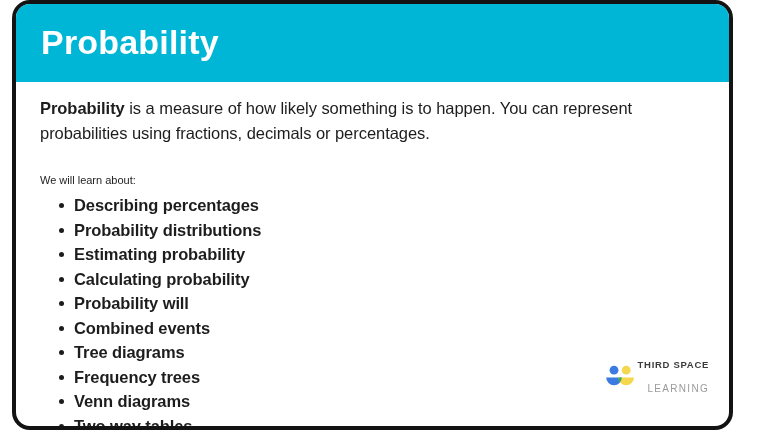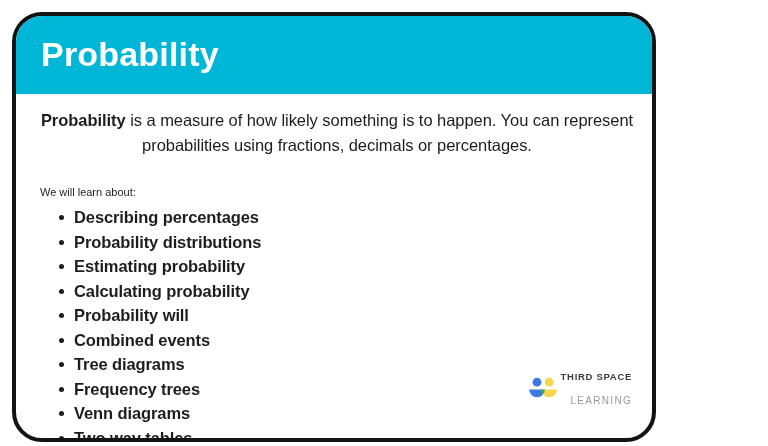--- a/index.html
+++ b/index.html
@@ -8,26 +8,26 @@
     width: 768px;
     height: 446px;
     overflow: hidden;
     background: #ffffff;
     font-family: "Liberation Sans", sans-serif;
   }
 
   #card {
     position: absolute;
     left: 12px;
-    top: 12px;
-    width: 644px;
+    top: 0;
+    width: 721px;
     height: 430px;
     box-sizing: border-box;
     border: 4px solid #131313;
-    border-radius: 30px;
+    border-radius: 18px;
     background: #ffffff;
     overflow: hidden;
   }
 
   #header-band {
     height: 78px;
     background: #00b6d6;
     display: flex;
     align-items: center;
     padding: 0 0 0 25px;
@@ -50,21 +50,20 @@
     box-sizing: border-box;
     height: calc(100% - 78px);
   }
 
   #intro-paragraph {
     margin: 0;
     font-size: 16.5px;
     line-height: 25px;
     color: #1d1d1d;
     letter-spacing: -0.05px;
-    text-align: center;
   }
 
   #intro-paragraph .lead {
     font-weight: bold;
   }
 
   #learn-about-label {
     margin: 22px 0 0 0;
     font-size: 11px;
     line-height: 25px;

